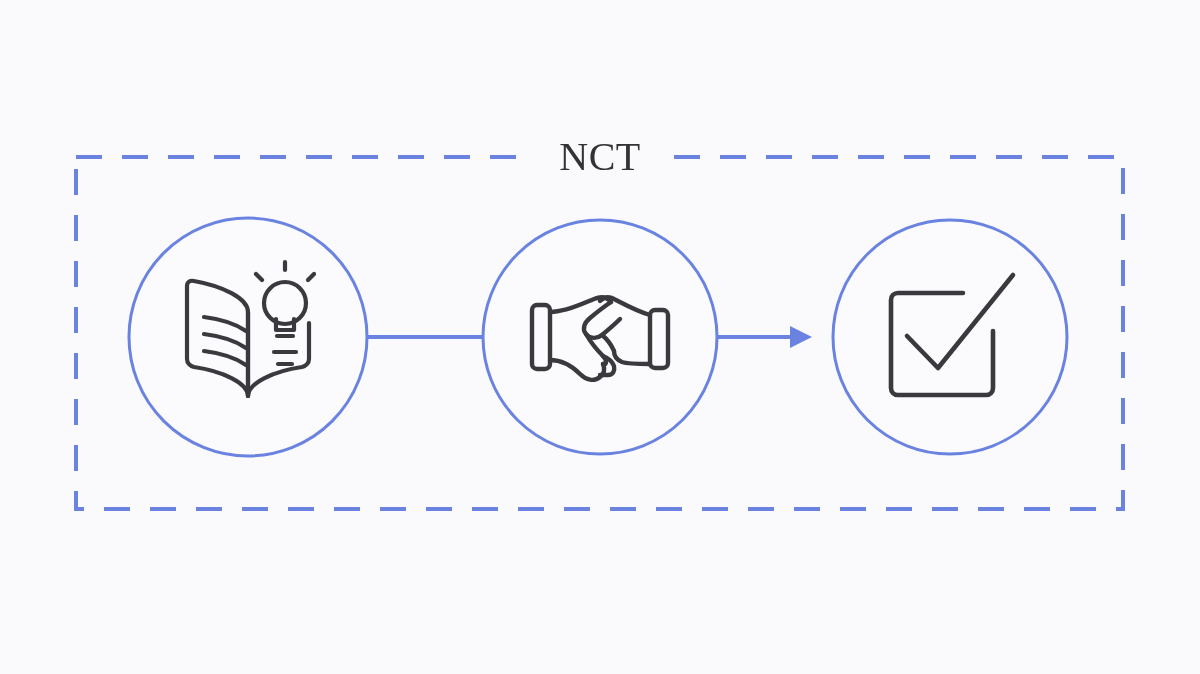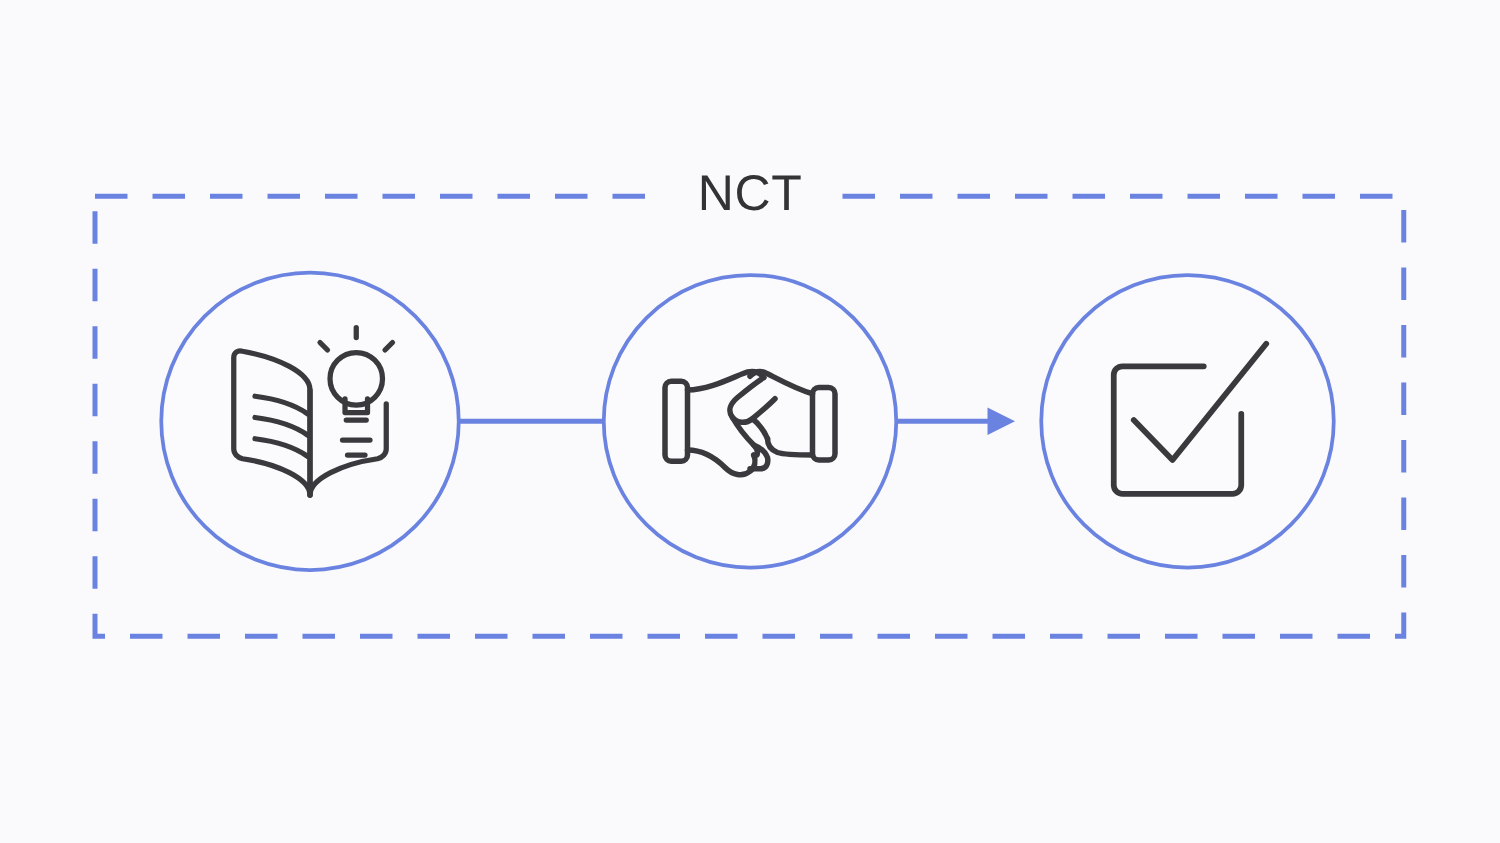--- a/index.html
+++ b/index.html
@@ -26,21 +26,21 @@
   .group-title {
     position: absolute;
     left: 0;
     top: 133px;
     width: 1200px;
     text-align: center;
     font-size: 40px;
     font-weight: 400;
     letter-spacing: 0.5px;
     color: #333336;
-    font-family: Liberation Sans, sans-serif;
+    font-family: Liberation Serif, serif;
     pointer-events: none;
   }
 </style>
 </head>
 <body>
 
 <div id="stage">
 
   <svg id="diagram-svg" width="1200" height="674" viewBox="0 0 1200 674">
 

